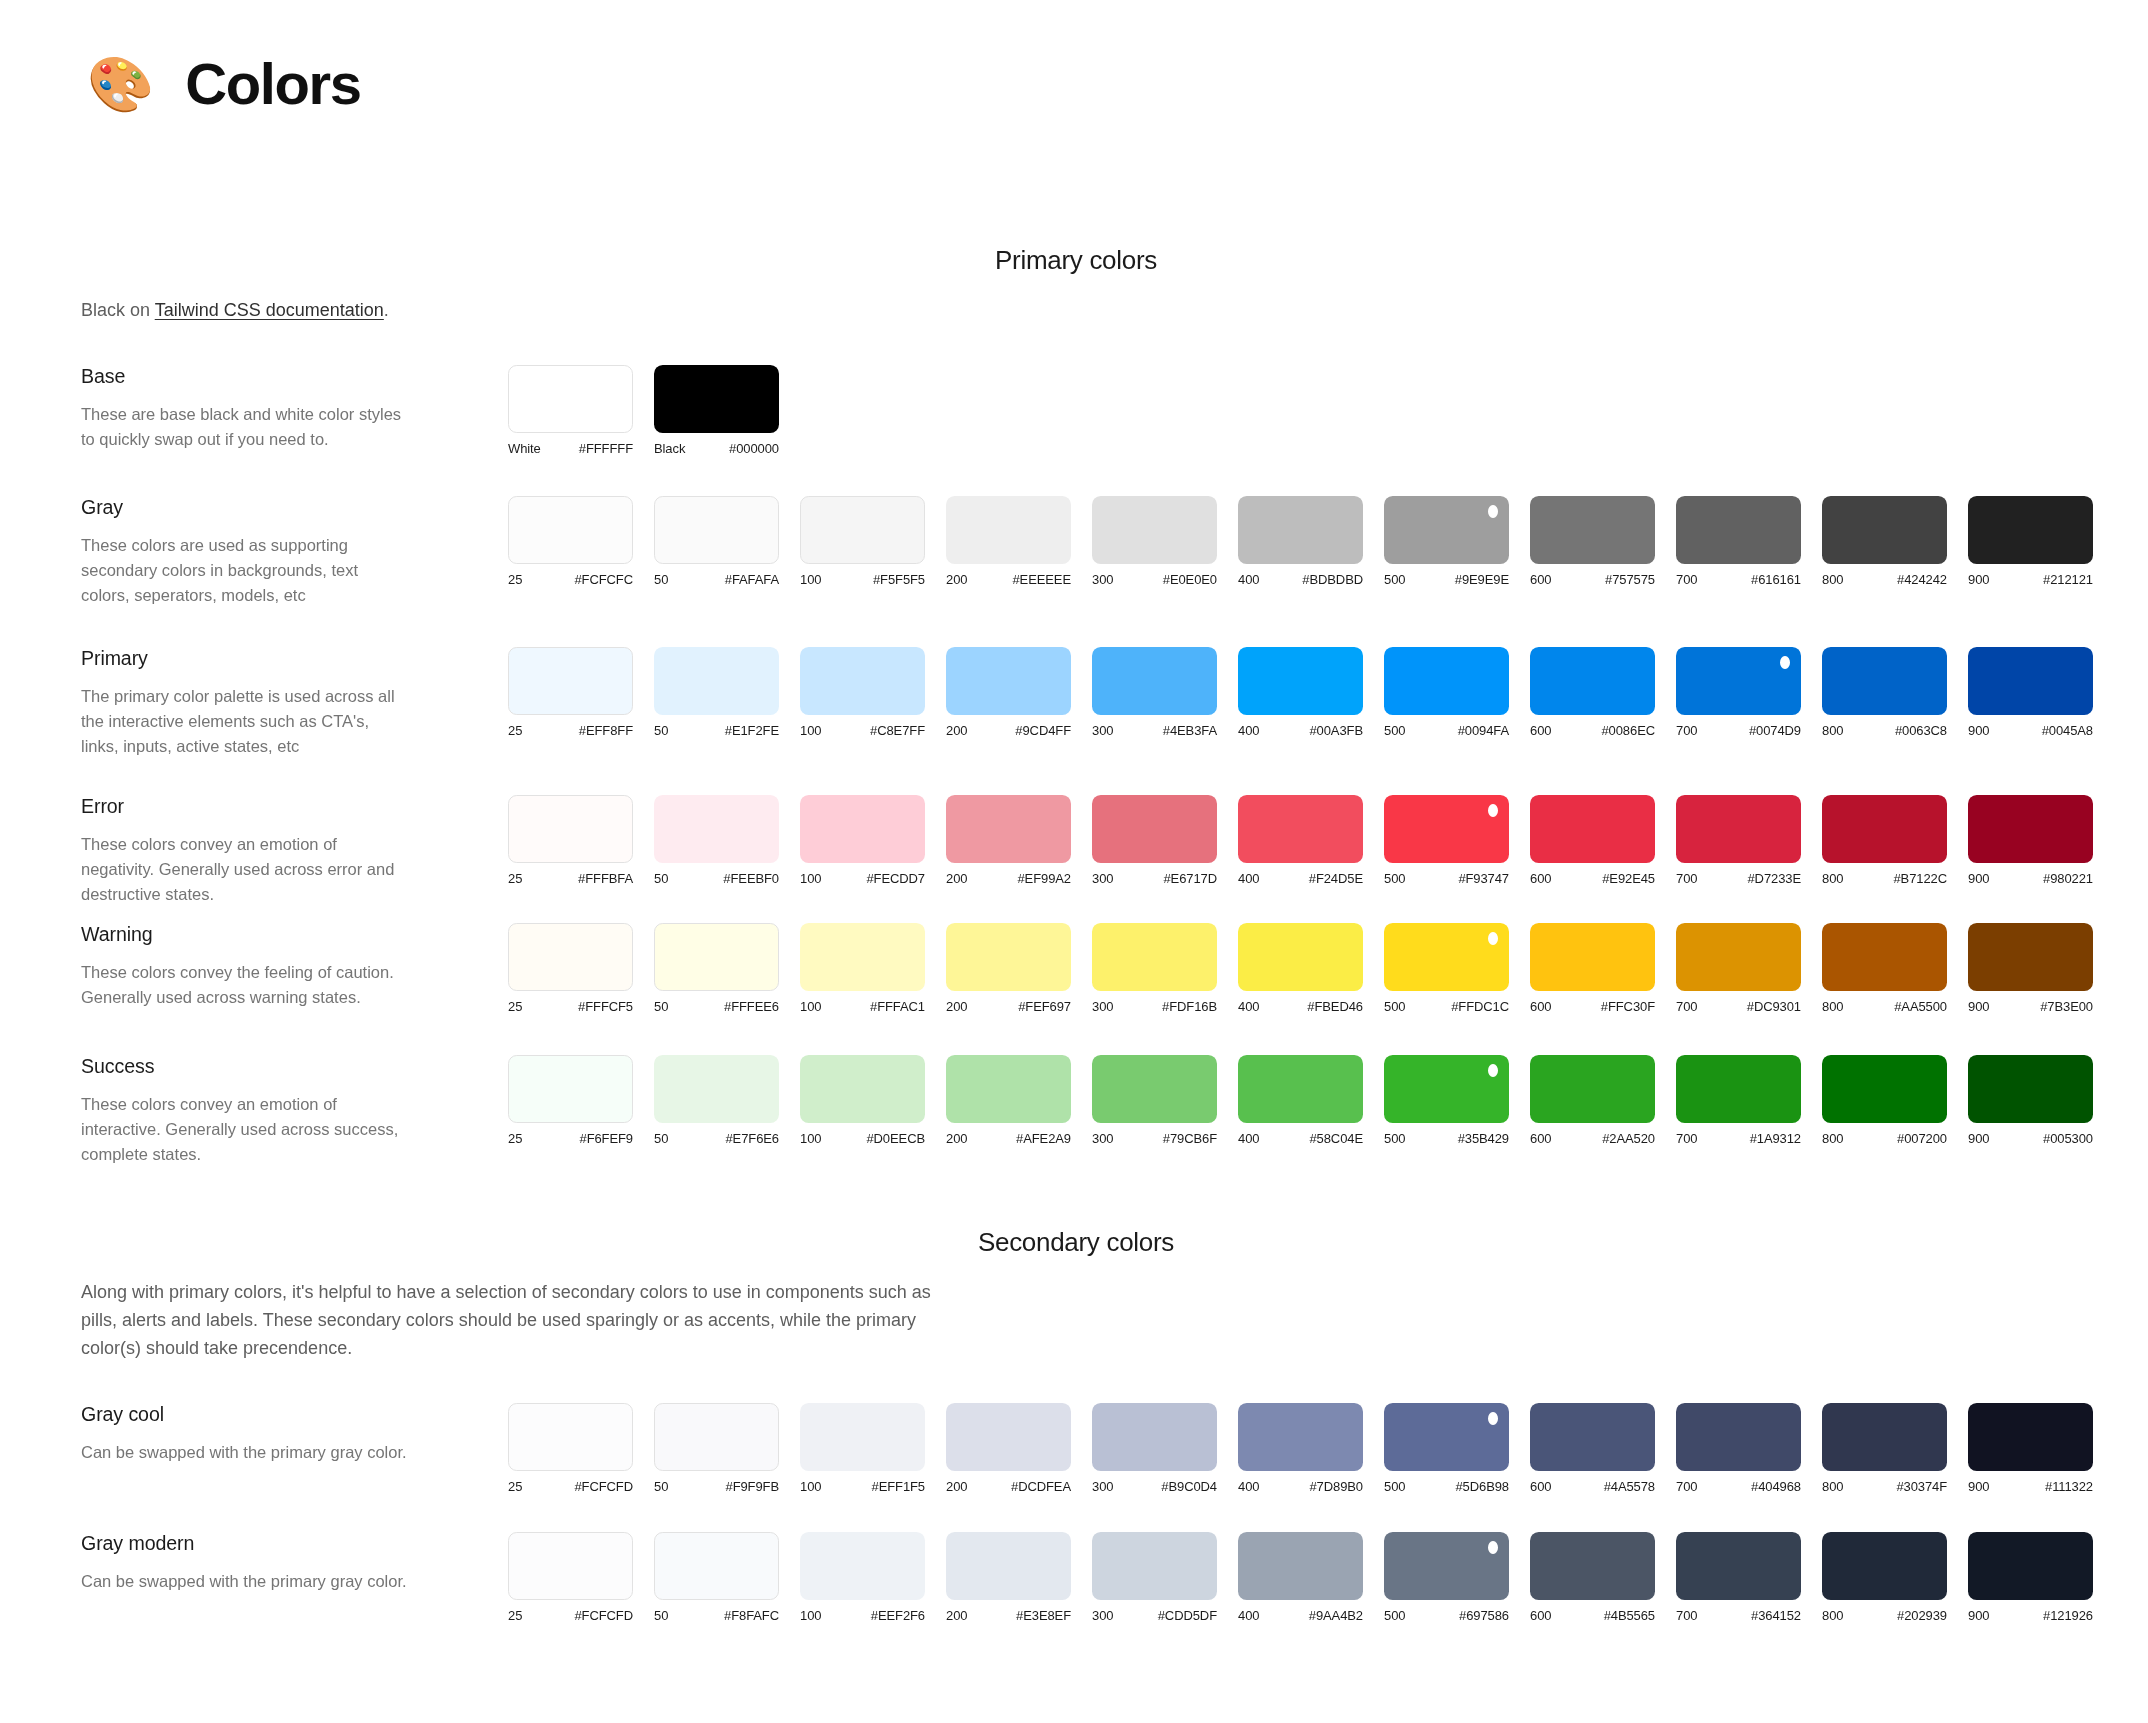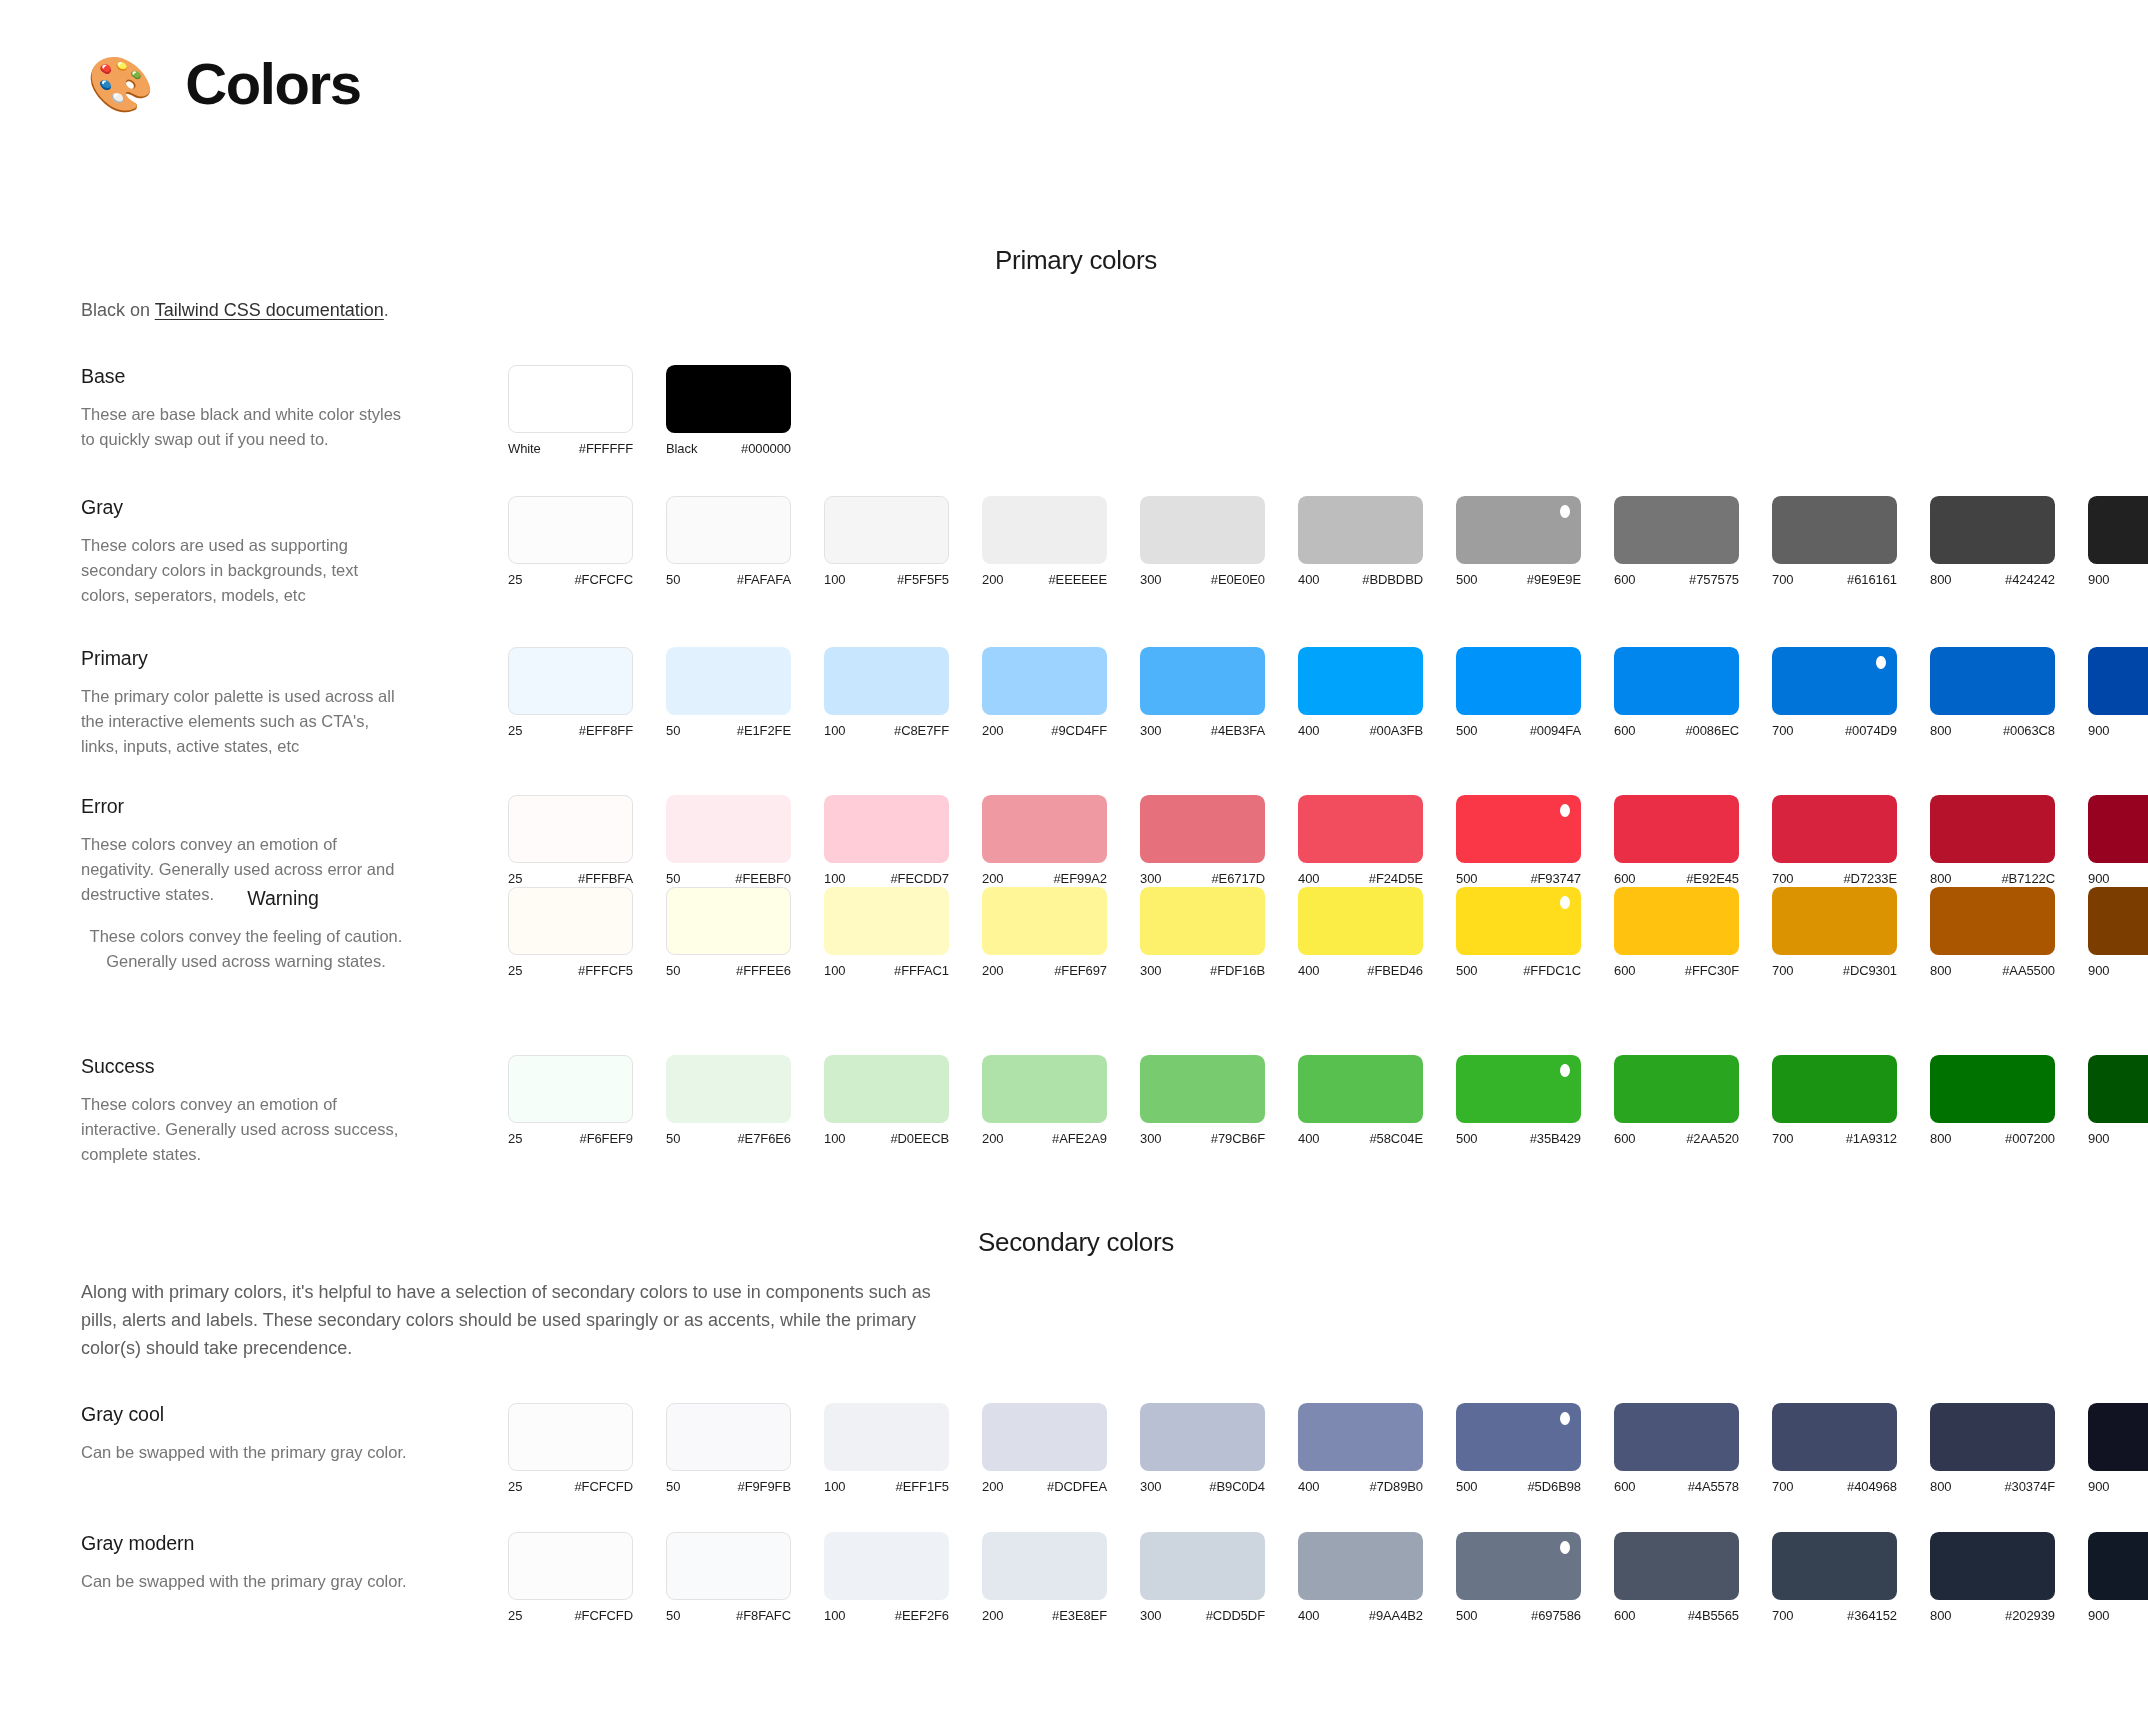--- a/index.html
+++ b/index.html
@@ -100,21 +100,21 @@
   .group-desc {
     margin-top: 14px;
     font-size: 16.5px;
     color: #757575;
     line-height: 1.52;
     max-width: 330px;
   }
 
   .swatches {
     display: flex;
-    gap: 12px;
+    gap: 0px;
     padding-top: 1.7px;
     padding-left: 23px;
   }
   .swatch {
     width: 146px;
     flex: 0 0 146px;
   }
   .swatch-chip {
     position: relative;
     width: 125px;
@@ -447,21 +447,21 @@
           </div>
           <div class="swatch">
             <div class="swatch-chip" style="background: rgb(152, 2, 33);"></div>
             <div class="swatch-meta">
               <span class="shade">900</span>
               <span class="hex">#980221</span>
             </div>
           </div>
         </div>
       </div>
-      <div class="group" style="top: 885px; text-align: center;">
+      <div class="group" style="top: 921px;">
         <div class="group-info">
           <div class="group-name">Warning</div>
           <div class="group-desc">These colors convey the feeling of caution. Generally used across warning states.</div>
         </div>
         <div class="swatches">
           <div class="swatch">
             <div class="swatch-chip bordered" style="background: rgb(255, 252, 245);"></div>
             <div class="swatch-meta">
               <span class="shade">25</span>
               <span class="hex">#FFFCF5</span>

